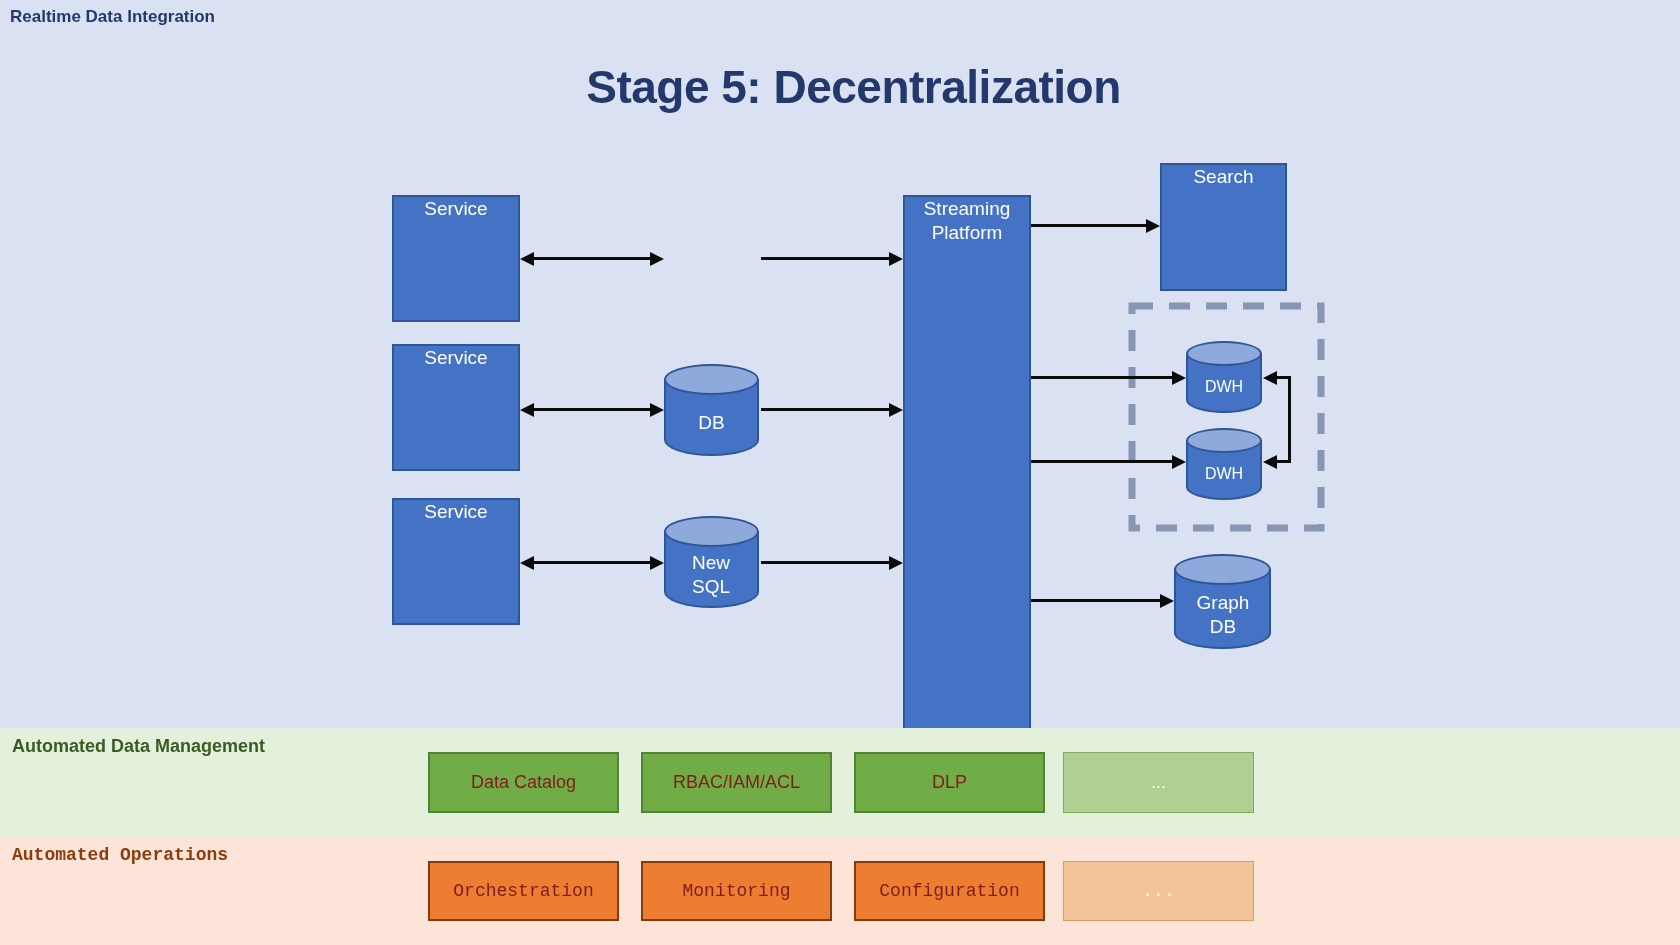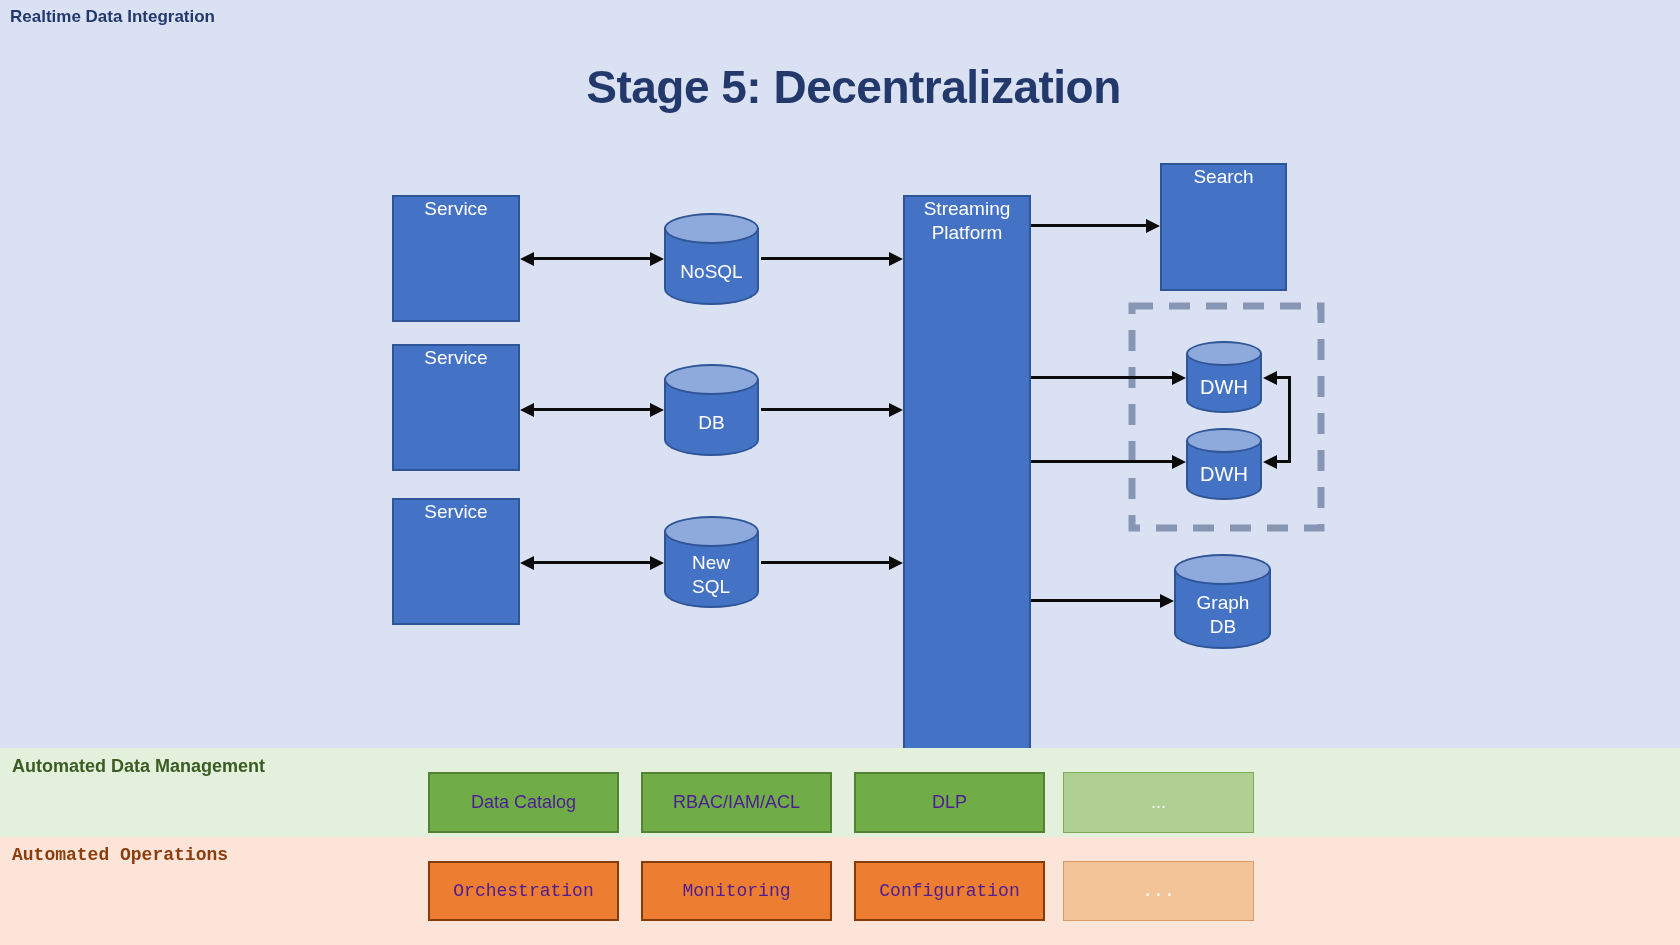--- a/index.html
+++ b/index.html
@@ -46,40 +46,40 @@
     border: 2px solid var(--blueBorder, #2F5597);
     border-radius:50%; box-sizing:border-box;
   }
   .cyl-label {
     position:absolute; left:0; right:0; top:26px; bottom:0;
     display:flex; align-items:center; justify-content:center;
     color:#fff; font-size:19px; text-align:center; line-height:1.25;
   }
   .cyl-sm .cyl-top { height:25px; }
   .cyl-sm .cyl-body { top:12px; border-radius: 0 0 50% 50% / 0 0 13px 13px; }
-  .cyl-sm .cyl-label { top:20px; font-size:20px; }
+  .cyl-sm .cyl-label { top:20px; font-size:16px; }
   
   .hline { position:absolute; height:3px; background: var(--arrow, #0B0B0B); }
   .vline { position:absolute; width:3px; background: var(--arrow, #0B0B0B); }
   .ah { position:absolute; width:0; height:0; border-top:7px solid transparent; border-bottom:7px solid transparent; }
   .ah-r { border-left:14px solid var(--arrow, #0B0B0B); }
   .ah-l { border-right:14px solid var(--arrow, #0B0B0B); }
   
   .dash-group { position:absolute; left:1128px; top:302px; width:197px; height:230px; }
   
   .band { position:absolute; left:0; width:1680px; }
-  .band-green { top:748px; height:109px; background: var(--greenBand, #E3F0DC); }
+  .band-green { top:728px; height:109px; background: var(--greenBand, #E3F0DC); }
   .band-orange { top:837px; height:108px; background: var(--orangeBand, #FCE5D8); font-family: Liberation Mono, monospace; }
   .band-label { position:absolute; left:12px; top:8px; font-size:18px; font-weight:bold; }
   .band-green .band-label { color: var(--greenInk, #3A5B22); }
   .band-orange .band-label { color: var(--orangeInk, #8C3D0E); }
   .pill {
     position:absolute; height:61px; width:191px; box-sizing:border-box;
     display:flex; align-items:center; justify-content:center;
-    color:#4c1d95; font-size:18px;
+    color:#7f1d1d; font-size:18px;
   }
   .band-green .pill { top:24px; background: var(--green, #70AD47); border:2px solid var(--greenBorder, #538135); }
   .band-orange .pill { top:24px; height:60px; background: var(--orange, #ED7D31); border:2px solid var(--orangeBorder, #843C0C); }
   .band-green .pill.ghost { background: var(--greenGhostBg, #AFD092); border:1px solid var(--greenGhostBorder, #7FAC5C); color:rgba(255,255,255,0.9); }
   .band-orange .pill.ghost { background: var(--orangeGhostBg, #F4C499); border:1px solid var(--orangeGhostBorder, #DB9A68); color:rgba(255,255,255,0.9); }
   .p1 { left:428px; } .p2 { left:641px; } .p3 { left:854px; } .p4 { left:1063px; }
 </style>
 </head>
 <body>
 
@@ -91,25 +91,20 @@
   <div class="bluebox" style="left:392px;top:195px;width:128px;height:127px">
     <span>Service</span>
   </div>
   <div class="bluebox" style="left:392px;top:344px;width:128px;height:127px">
     <span>Service</span>
   </div>
   <div class="bluebox" style="left:392px;top:498px;width:128px;height:127px">
     <span>Service</span>
   </div>
 
-  <div class="cylinder" style="left:664px;top:213px;width:95px;height:92px">
-    <div class="cyl-body"></div>
-    <div class="cyl-top"></div>
-    <div class="cyl-label">NoSQL</div>
-  </div>
   <div class="cylinder" style="left:664px;top:364px;width:95px;height:92px">
     <div class="cyl-body"></div>
     <div class="cyl-top"></div>
     <div class="cyl-label">DB</div>
   </div>
   <div class="cylinder" style="left:664px;top:516px;width:95px;height:92px">
     <div class="cyl-body"></div>
     <div class="cyl-top"></div>
     <div class="cyl-label" style="width:64px;left:15px">New SQL</div>
   </div>

